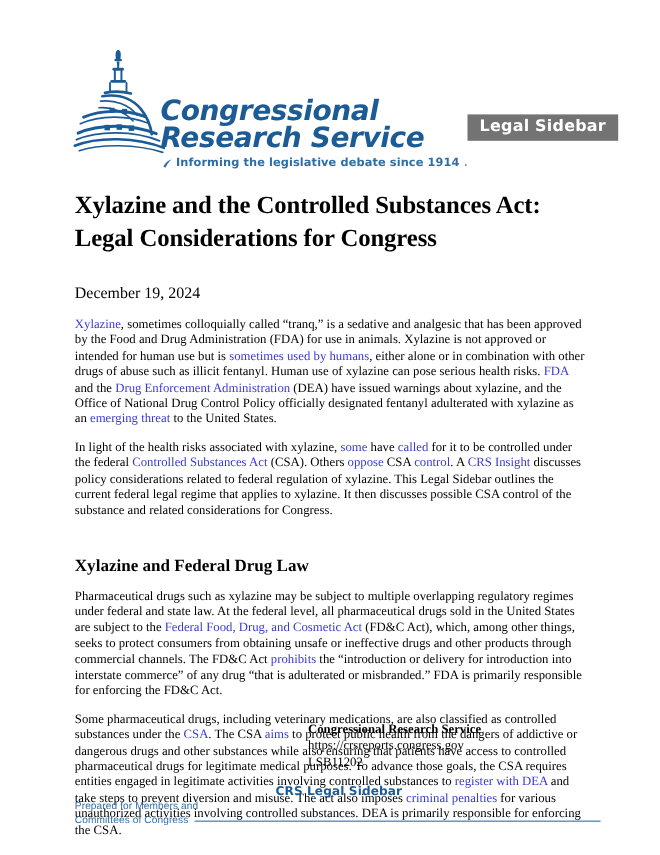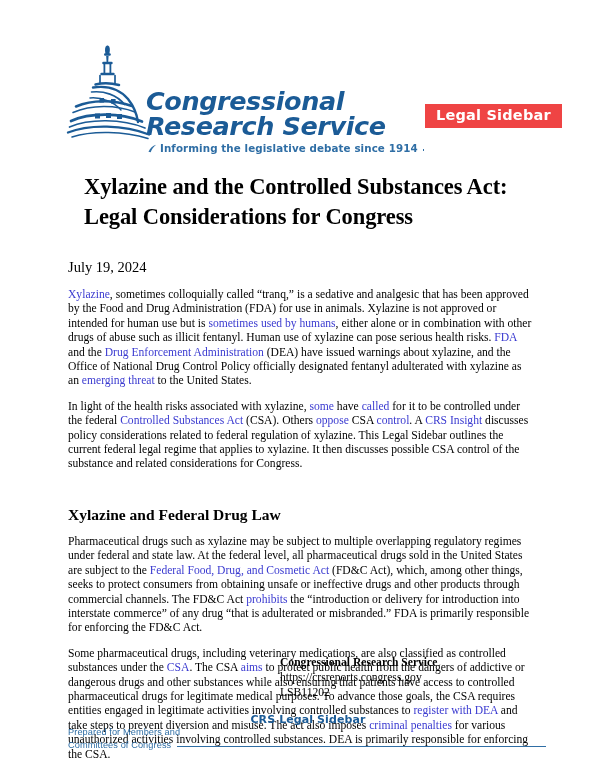--- a/index.html
+++ b/index.html
@@ -88,42 +88,42 @@
     margin-left: 5px;
     margin-top: 4px;
     max-width: 14px;
   }
 
   .sidebar-badge {
     position: absolute;
     left: 425px;
     top: 104px;
     padding: 3px 11px 4px 11px;
-    background: #ef4444;
+    background: #737373;
     color: #ffffff;
     font-family: "DejaVu Sans", sans-serif;
     font-weight: bold;
     font-size: 14.5px;
     letter-spacing: 0.2px;
     line-height: 17px;
   }
 
   
   .content {
     position: absolute;
     left: 68px;
     top: 172px;
     width: 466px;
   }
   .doc-title {
     font-family: "Liberation Serif", serif;
     font-weight: bold;
     font-size: 22.5px;
     line-height: 30px;
-    margin: 0 0 0 16px;
+    margin: 0 0 0 0;
     letter-spacing: -0.1px;
   }
   .doc-date {
     font-family: "Liberation Serif", serif;
     font-size: 14.5px;
     margin: 26px 0 12px 0;
     line-height: 18px;
   }
   p.body-para {
     font-family: "Liberation Serif", serif;
@@ -262,21 +262,21 @@
         <span class="tagline-text">Informing the legislative debate since 1914</span>
         <span class="tagline-dash"></span>
       </div>
     </div>
 
     <div class="sidebar-badge">Legal Sidebar</div>
   </div>
 
   <div class="content">
     <h1 class="doc-title">Xylazine and the Controlled Substances Act: Legal Considerations for Congress</h1>
-    <div class="doc-date">July 19, 2024</div>
+    <div class="doc-date">December 19, 2024</div>
 
     <div>
       <p class="body-para"><span class="doclink">Xylazine</span><span>, sometimes colloquially called “tranq,” is a sedative and analgesic that has been approved by the Food and Drug Administration (FDA) for use in animals. Xylazine is not approved or intended for human use but is </span><span class="doclink">sometimes used by humans</span><span>, either alone or in combination with other drugs of abuse such as illicit fentanyl. Human use of xylazine can pose serious health risks. </span><span class="doclink">FDA</span><span> and the </span><span class="doclink">Drug Enforcement Administration</span><span> (DEA) have issued warnings about xylazine, and the Office of National Drug Control Policy officially designated fentanyl adulterated with xylazine as an </span><span class="doclink">emerging threat</span><span> to the United States.</span></p>
       <p class="body-para"><span>In light of the health risks associated with xylazine, </span><span class="doclink">some</span><span> have </span><span class="doclink">called</span><span> for it to be controlled under the federal </span><span class="doclink">Controlled Substances Act</span><span> (CSA). Others </span><span class="doclink">oppose</span><span> CSA </span><span class="doclink">control</span><span>. A </span><span class="doclink">CRS Insight</span><span> discusses policy considerations related to federal regulation of xylazine. This Legal Sidebar outlines the current federal legal regime that applies to xylazine. It then discusses possible CSA control of the substance and related considerations for Congress.</span></p>
     </div>
 
     <div>
       <h2 class="section-head">Xylazine and Federal Drug Law</h2>
       <p class="body-para"><span>Pharmaceutical drugs such as xylazine may be subject to multiple overlapping regulatory regimes under federal and state law. At the federal level, all pharmaceutical drugs sold in the United States are subject to the </span><span class="doclink">Federal Food, Drug, and Cosmetic Act</span><span> (FD&amp;C Act), which, among other things, seeks to protect consumers from obtaining unsafe or ineffective drugs and other products through commercial channels. The FD&amp;C Act </span><span class="doclink">prohibits</span><span> the “introduction or delivery for introduction into interstate commerce” of any drug “that is adulterated or misbranded.” FDA is primarily responsible for enforcing the FD&amp;C Act.</span></p>
       <p class="body-para"><span>Some pharmaceutical drugs, including veterinary medications, are also classified as controlled substances under the </span><span class="doclink">CSA</span><span>. The CSA </span><span class="doclink">aims</span><span> to protect public health from the dangers of addictive or dangerous drugs and other substances while also ensuring that patients have access to controlled pharmaceutical drugs for legitimate medical purposes. To advance those goals, the CSA requires entities engaged in legitimate activities involving controlled substances to </span><span class="doclink">register with DEA</span><span> and take steps to prevent diversion and misuse. The act also imposes </span><span class="doclink">criminal penalties</span><span> for various unauthorized activities involving controlled substances. DEA is primarily responsible for enforcing the CSA.</span></p>

